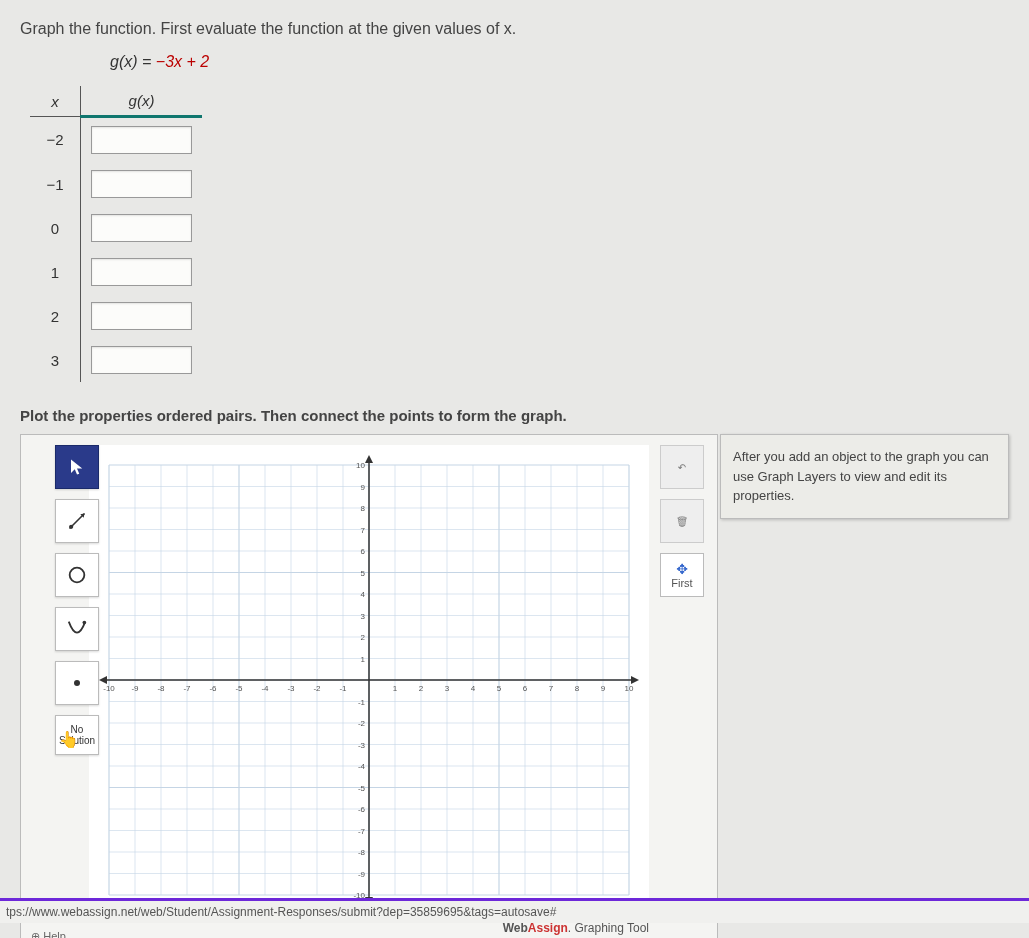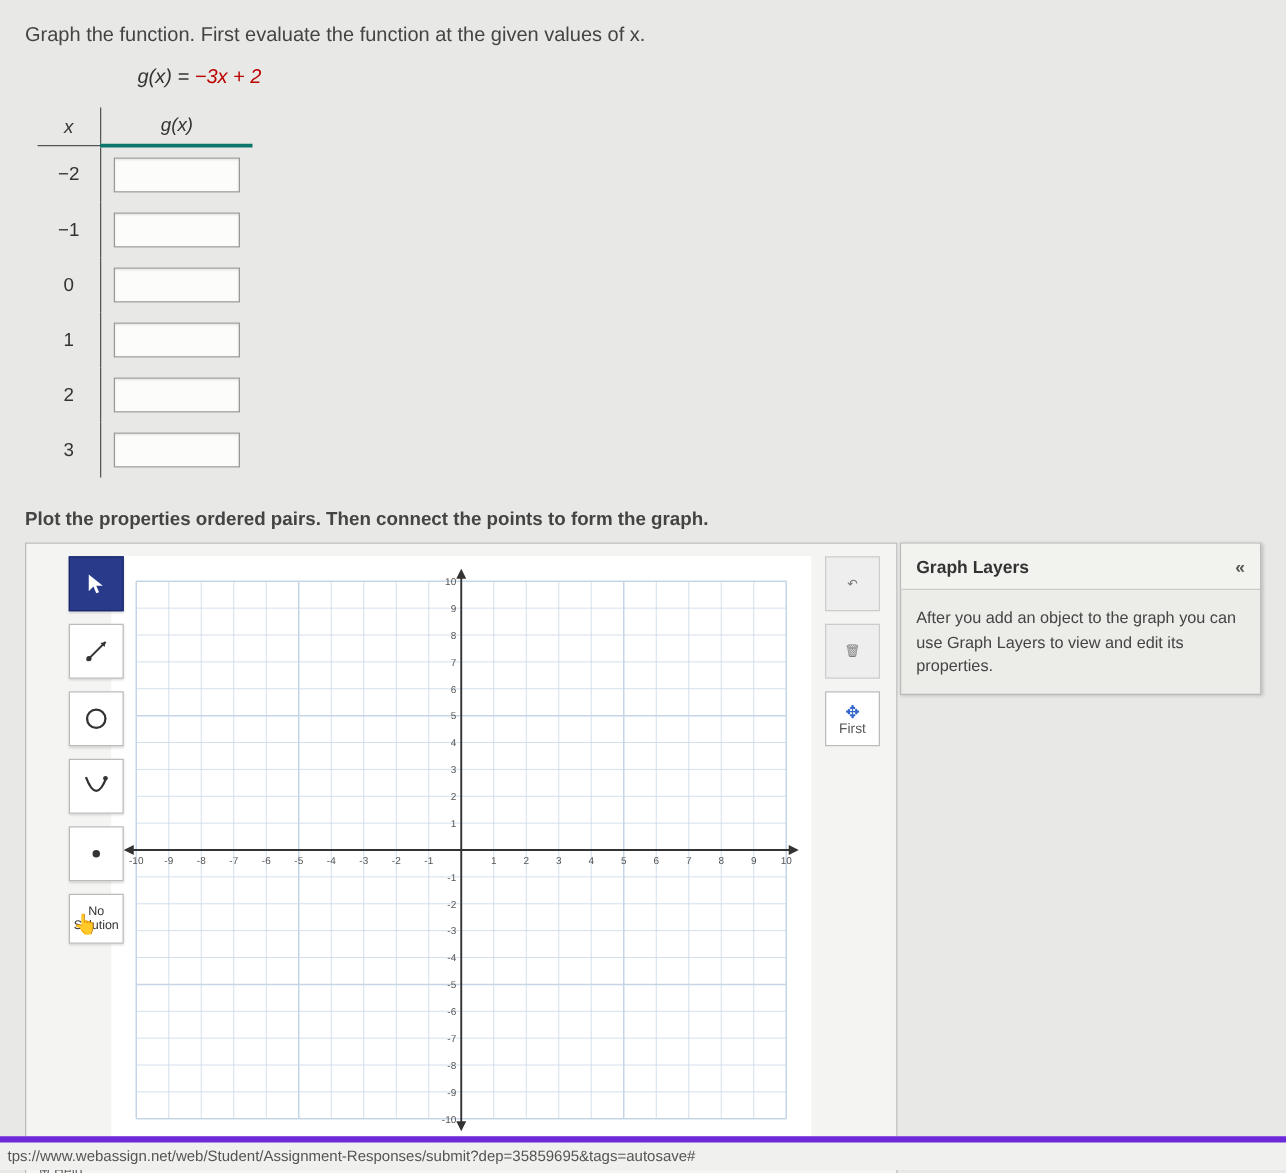--- a/index.html
+++ b/index.html
@@ -133,23 +133,23 @@
     font-weight:bold; font-size:14px;
   }
   .layers-body {
     padding: 12px;
     font-size: 13px;
     color: #444;
     line-height:1.5;
   }
   .collapse-icon { font-size:14px; cursor:pointer; color:#555;}
   .url-bar {
-    position:fixed; bottom:2px; left:0; right:0;
+    position:fixed; bottom:15px; left:0; right:0;
     font-size:12px; color:#555; padding:4px 6px;
-    background:#f0f0ee; border-top:5px solid #6d28d9;
+    background:#f0f0ee; border-top:3px solid #6d28d9;
     white-space:nowrap; overflow:hidden; text-overflow:ellipsis;
   }
   .cursor-overlay{
     position:absolute;
     pointer-events:none;
     font-size:16px;
   }
 </style>
 </head>
 <body>
@@ -338,21 +338,17 @@
           <span>🗑</span>
         </div>
       <div class="right-tool-btn fill">
         <span style="font-size:14px;color:#36c;">✥</span>
         <span>First</span>
       </div>
     </div>
   </div>
 
   <div class="layers-panel">
-    <div class="layers-header">
-      <span>Graph Layers</span>
-      <span class="collapse-icon">«</span>
-    </div>
     <div class="layers-body">After you add an object to the graph you can use Graph Layers to view and edit its properties.</div>
   </div>
 </div>
 
 <div class="url-bar">tps://www.webassign.net/web/Student/Assignment-Responses/submit?dep=35859695&amp;tags=autosave#</div>
 
 </body></html>

